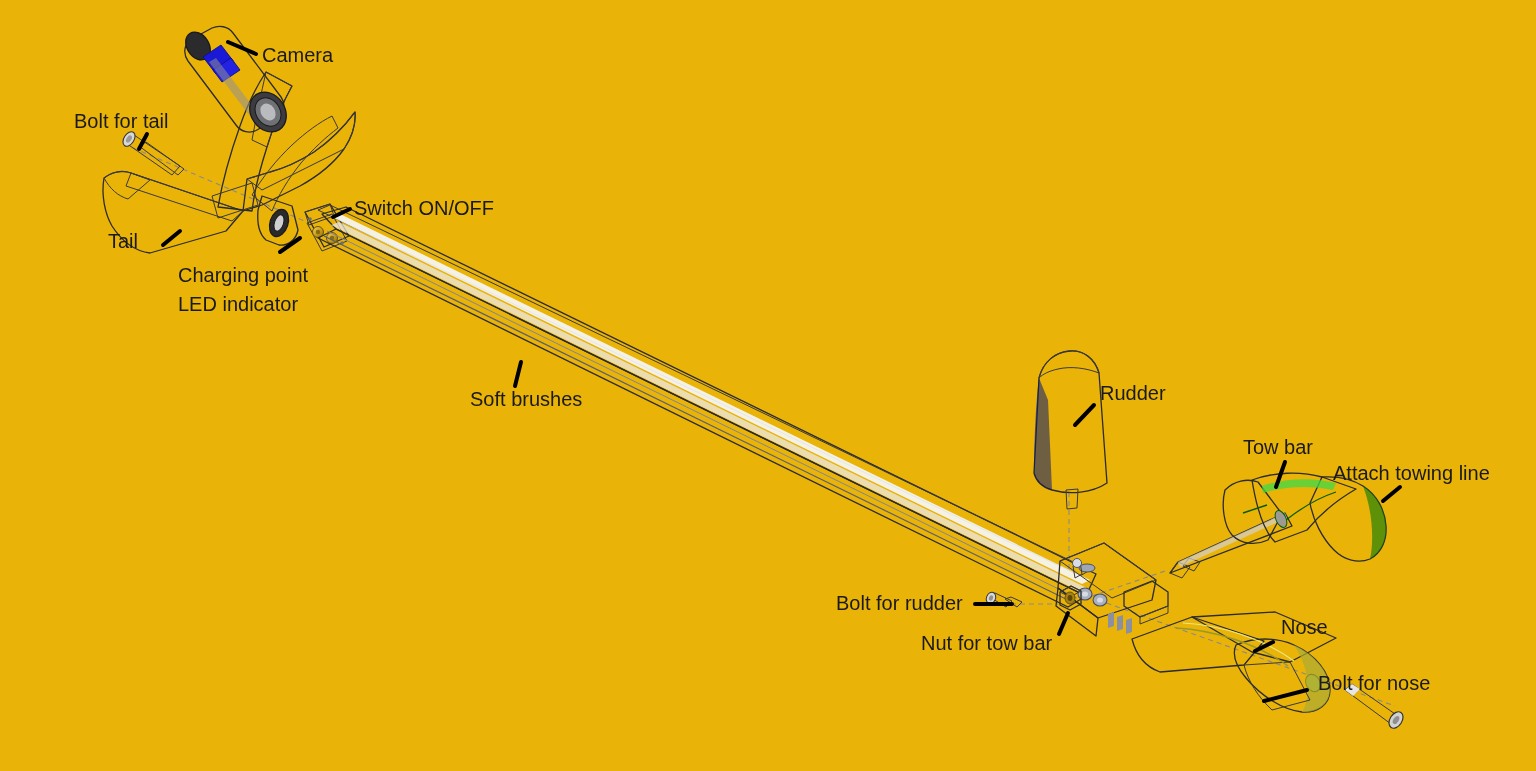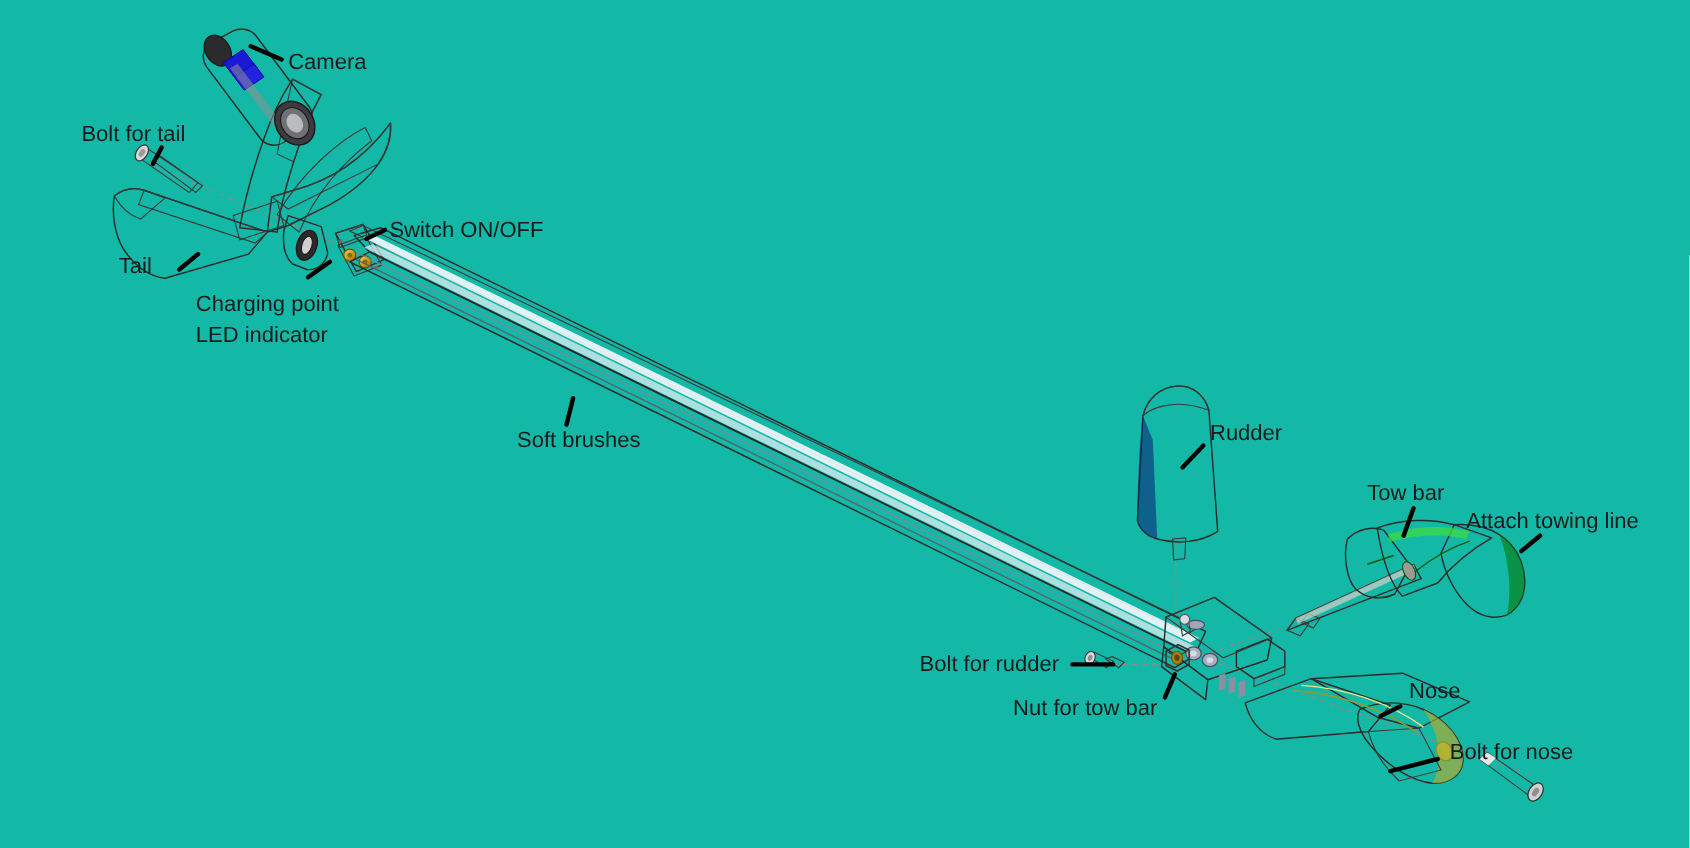--- a/index.html
+++ b/index.html
@@ -4,21 +4,21 @@
 <style>
   html, body {
     margin: 0;
     padding: 0;
     background: #ffffff;
   }
   #canvas {
     position: relative;
     width: 1536px;
     height: 771px;
-    background: #14b8a6;
+    background: #eab308;
     overflow: hidden;
     font-family: "Liberation Sans", sans-serif;
   }
   svg.layer {
     position: absolute;
     left: 0;
     top: 0;
     width: 1536px;
     height: 771px;
   }

